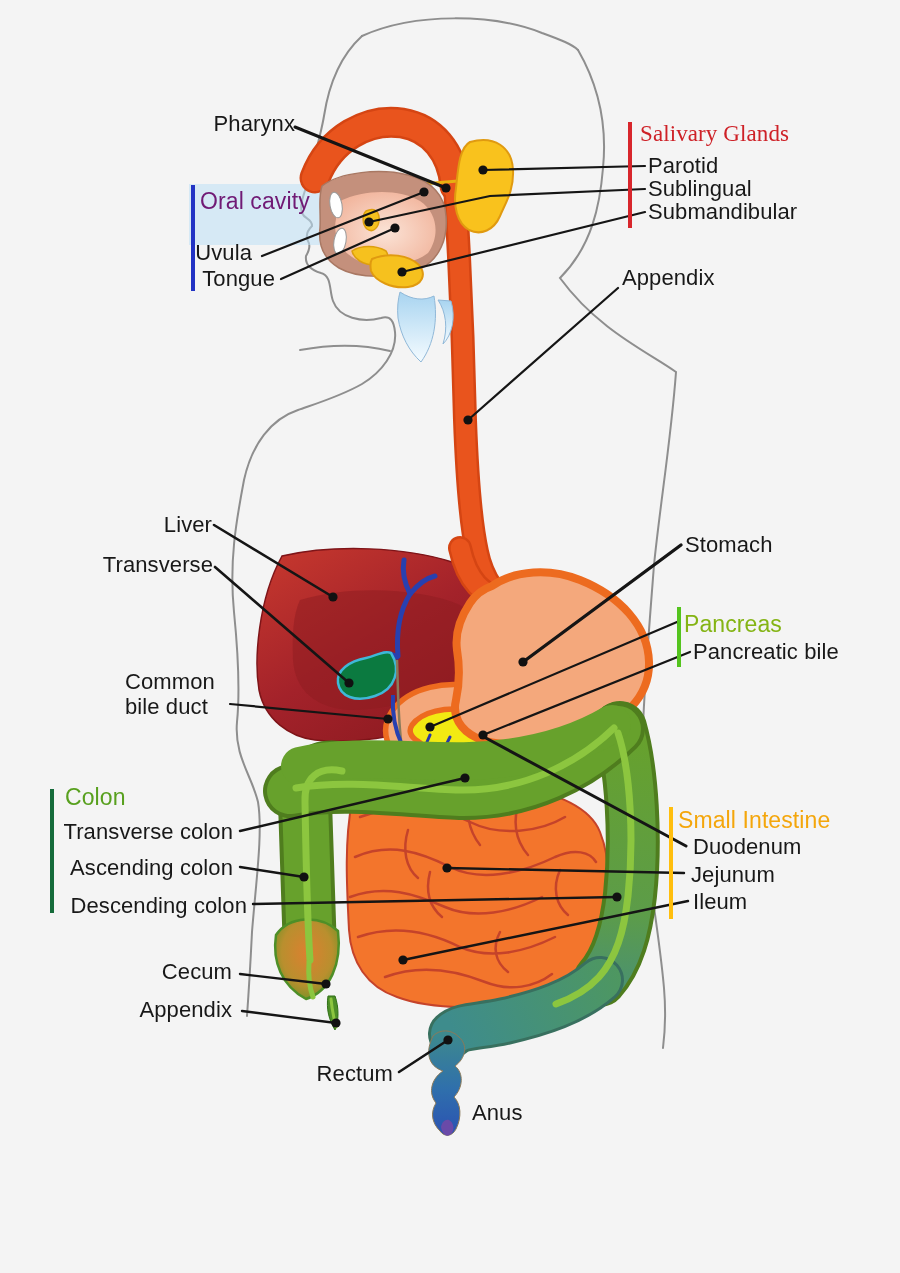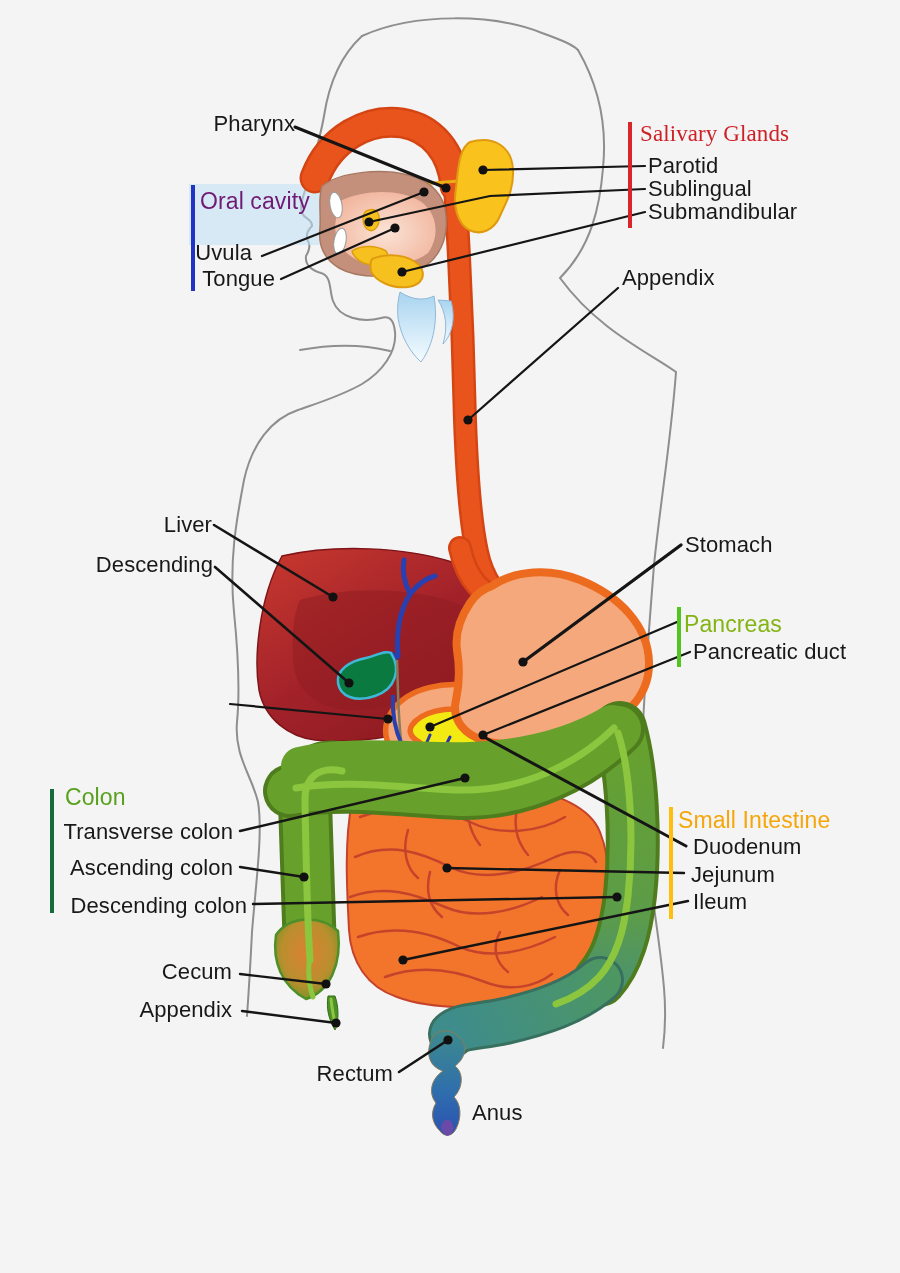--- a/index.html
+++ b/index.html
@@ -258,24 +258,25 @@
 <div class="lbl" style="right:605px;top:112px;">Pharynx</div>
 <div class="lbl heading c-oral" style="left:200px;top:189px;">Oral cavity</div>
 <div class="lbl" style="right:648px;top:241px;">Uvula</div>
 <div class="lbl" style="right:625px;top:267px;">Tongue</div>
 <div class="lbl heading c-saliv" style="left:640px;top:121px;font-family:Liberation Serif, serif;">Salivary Glands</div>
 <div class="lbl" style="left:648px;top:154px;">Parotid</div>
 <div class="lbl" style="left:648px;top:177px;">Sublingual</div>
 <div class="lbl" style="left:648px;top:200px;">Submandibular</div>
 <div class="lbl" style="left:622px;top:266px;">Appendix</div>
 <div class="lbl" style="right:688px;top:513px;">Liver</div>
-<div class="lbl" style="right:687px;top:553px;">Descending</div>
+<div class="lbl" style="right:687px;top:553px;">Transverse</div>
 <div class="lbl" style="left:685px;top:533px;">Stomach</div>
 <div class="lbl heading c-panc" style="left:684px;top:612px;">Pancreas</div>
-<div class="lbl" style="left:693px;top:640px;">Pancreatic duct</div>
+<div class="lbl" style="left:693px;top:640px;">Pancreatic bile</div>
+<div class="lbl wrap" style="left:125px;top:670px;">Common bile duct</div>
 <div class="lbl heading c-colon" style="left:65px;top:785px;">Colon</div>
 <div class="lbl" style="right:667px;top:820px;">Transverse colon</div>
 <div class="lbl" style="right:667px;top:856px;">Ascending colon</div>
 <div class="lbl" style="right:653px;top:894px;">Descending colon</div>
 <div class="lbl heading c-si" style="left:678px;top:808px;">Small Intestine</div>
 <div class="lbl" style="left:693px;top:835px;">Duodenum</div>
 <div class="lbl" style="left:691px;top:863px;">Jejunum</div>
 <div class="lbl" style="left:693px;top:890px;">Ileum</div>
 <div class="lbl" style="right:668px;top:960px;">Cecum</div>
 <div class="lbl" style="right:668px;top:998px;">Appendix</div>

